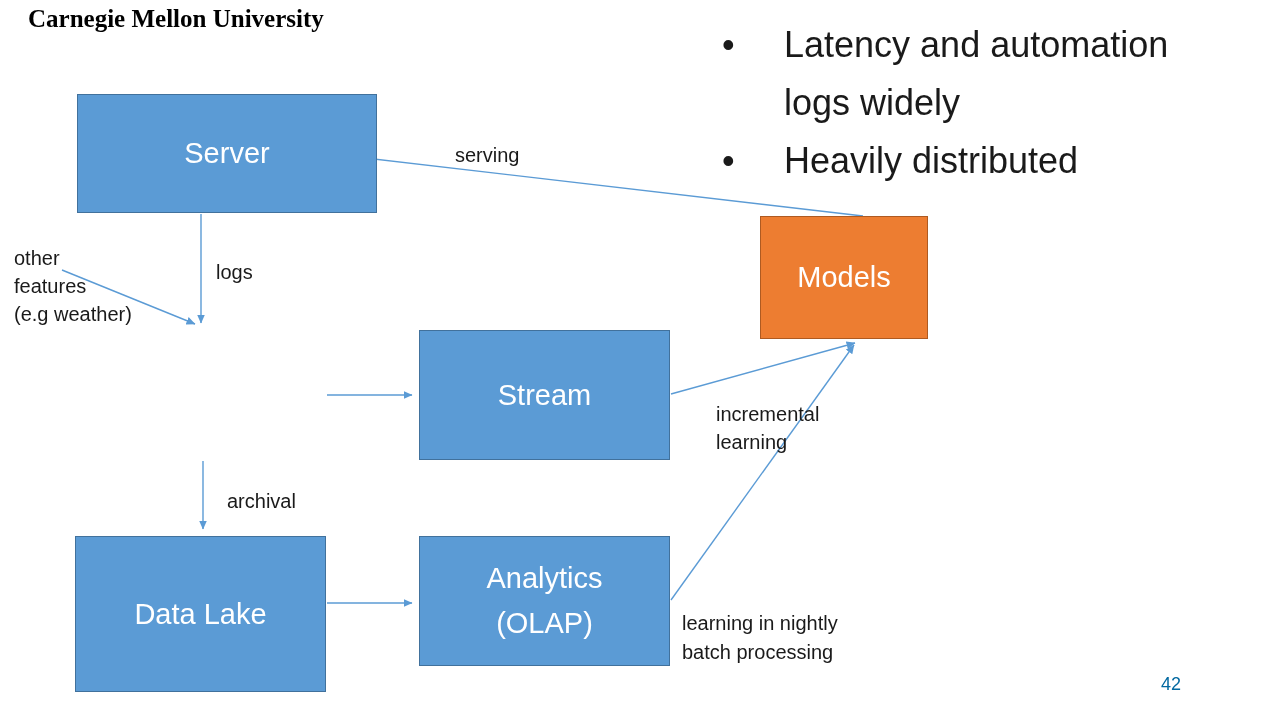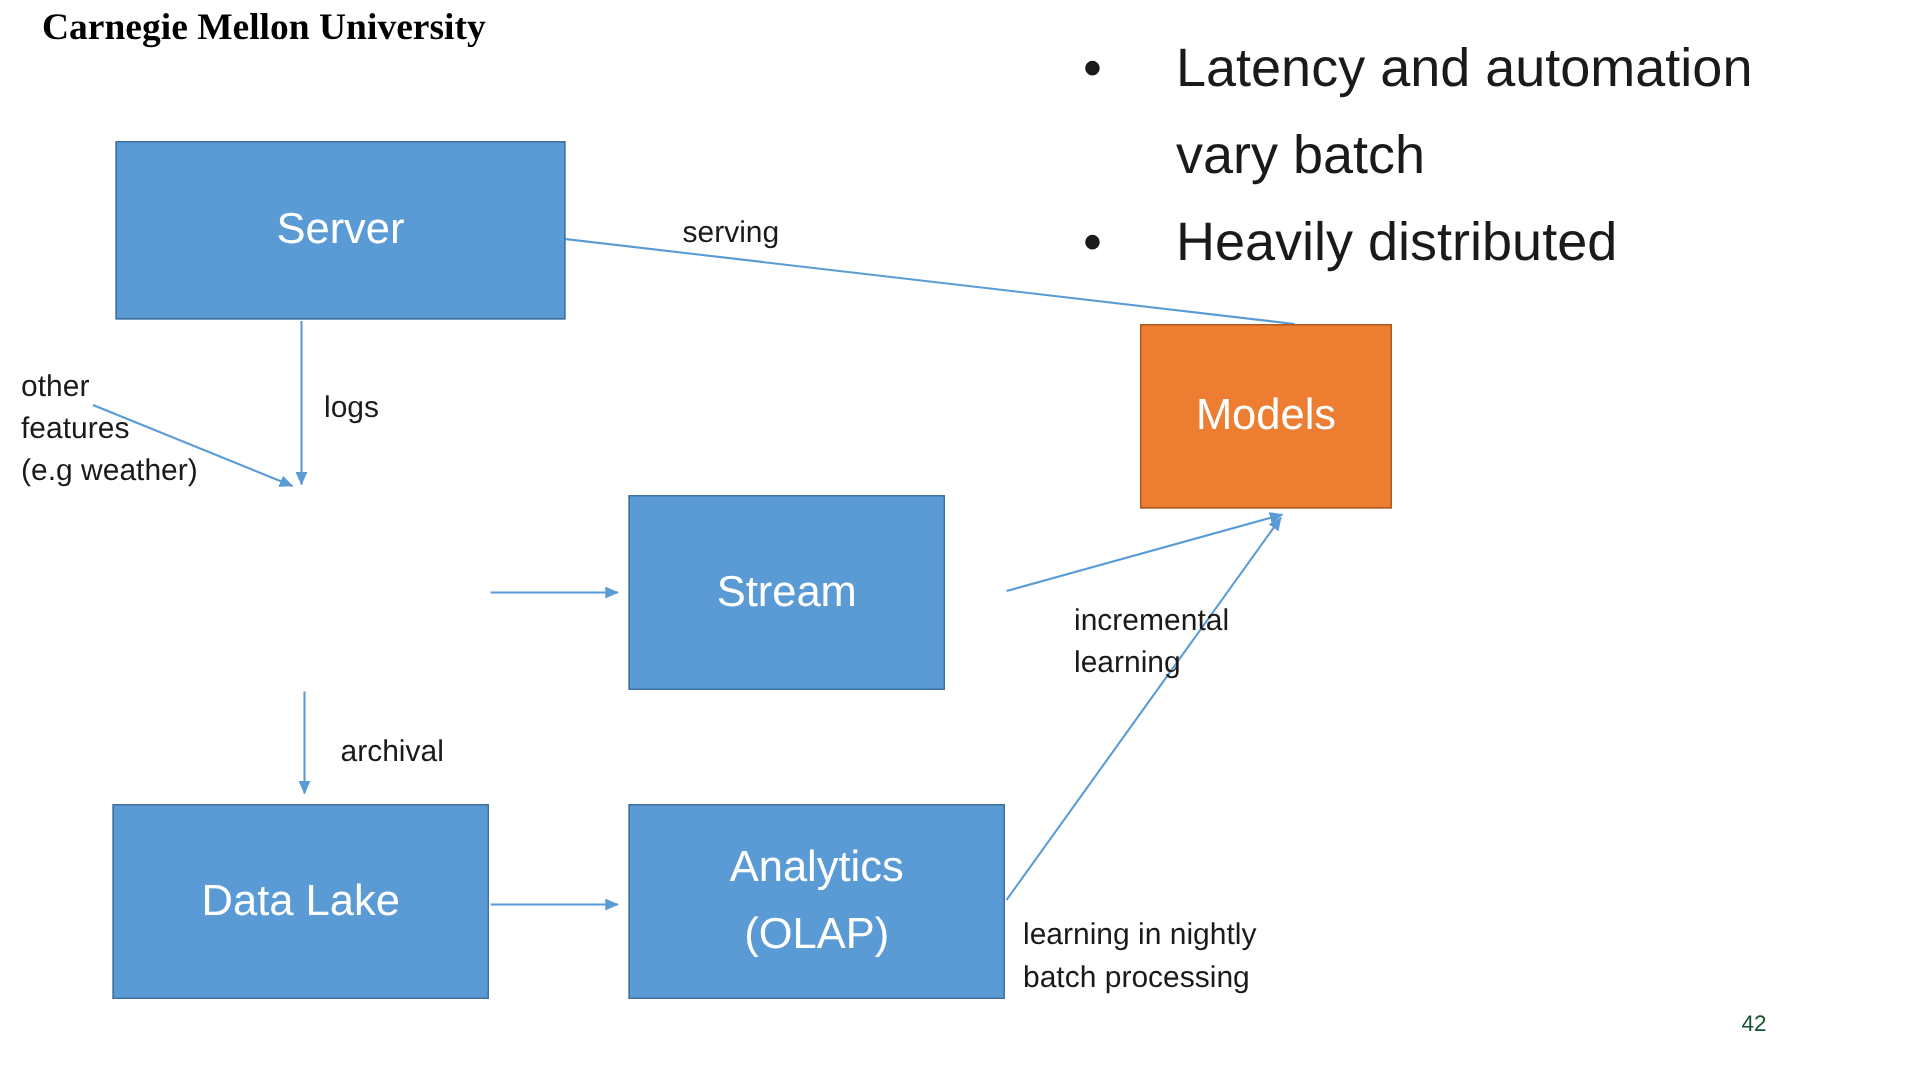--- a/index.html
+++ b/index.html
@@ -25,35 +25,35 @@
     display:flex;flex-direction:column;align-items:center;justify-content:center;
     color:#ffffff;font-size:29px;line-height:45px;text-align:center;
   }
   .node-blue{background:#5B9BD5;border:1.5px solid #41719C;}
   .node-orange{background:#ED7D31;border:1.5px solid #AE5A21;}
   .edge-label{
     position:absolute;color:#1a1a1a;font-size:20px;line-height:28px;white-space:nowrap;
   }
   .page-number{
     position:absolute;left:1161px;top:674px;
-    font-size:15px;color:#14532d;
+    font-size:18px;color:#0369a1;
   }
   svg.arrows{position:absolute;left:0;top:0;pointer-events:none;}
 </style>
 </head>
 <body>
 
 <div class="slide">
 
   <div class="logo">Carnegie Mellon University</div>
 
   <div class="bullets">
     <div class="bullet">
       <span class="dot">•</span>
-      <span class="text">Latency and automation vary batch</span>
+      <span class="text">Latency and automation logs widely</span>
     </div>
     <div class="bullet">
       <span class="dot">•</span>
       <span class="text">Heavily distributed</span>
     </div>
   </div>
 
   <svg class="arrows" width="1280" height="720" viewBox="0 0 1280 720">
     <defs>
       <marker id="arw" viewBox="0 0 9 8" refX="8.5" refY="4" markerWidth="9" markerHeight="8" markerUnits="userSpaceOnUse" orient="auto">
@@ -72,25 +72,25 @@
 
   <div class="node node-blue" style="left:77px;top:94px;width:300px;height:119px;">
     <div>Server</div>
   </div>
 
   <div class="node node-orange" style="left:760px;top:216px;width:168px;height:123px;">
     <div>Models</div>
   </div>
 
 
-  <div class="node node-blue" style="left:419px;top:330px;width:211px;height:130px;">
+  <div class="node node-blue" style="left:419px;top:330px;width:251px;height:130px;">
     <div>Stream</div>
   </div>
 
-  <div class="node node-blue" style="left:75px;top:536px;width:251px;height:130px;">
+  <div class="node node-blue" style="left:75px;top:536px;width:251px;height:156px;">
     <div>Data Lake</div>
   </div>
 
   <div class="node node-blue" style="left:419px;top:536px;width:251px;height:130px;">
     <div>Analytics</div>
     <div>(OLAP)</div>
   </div>
 
   <div class="edge-label" style="left:455px;top:141px;">serving</div>
 

